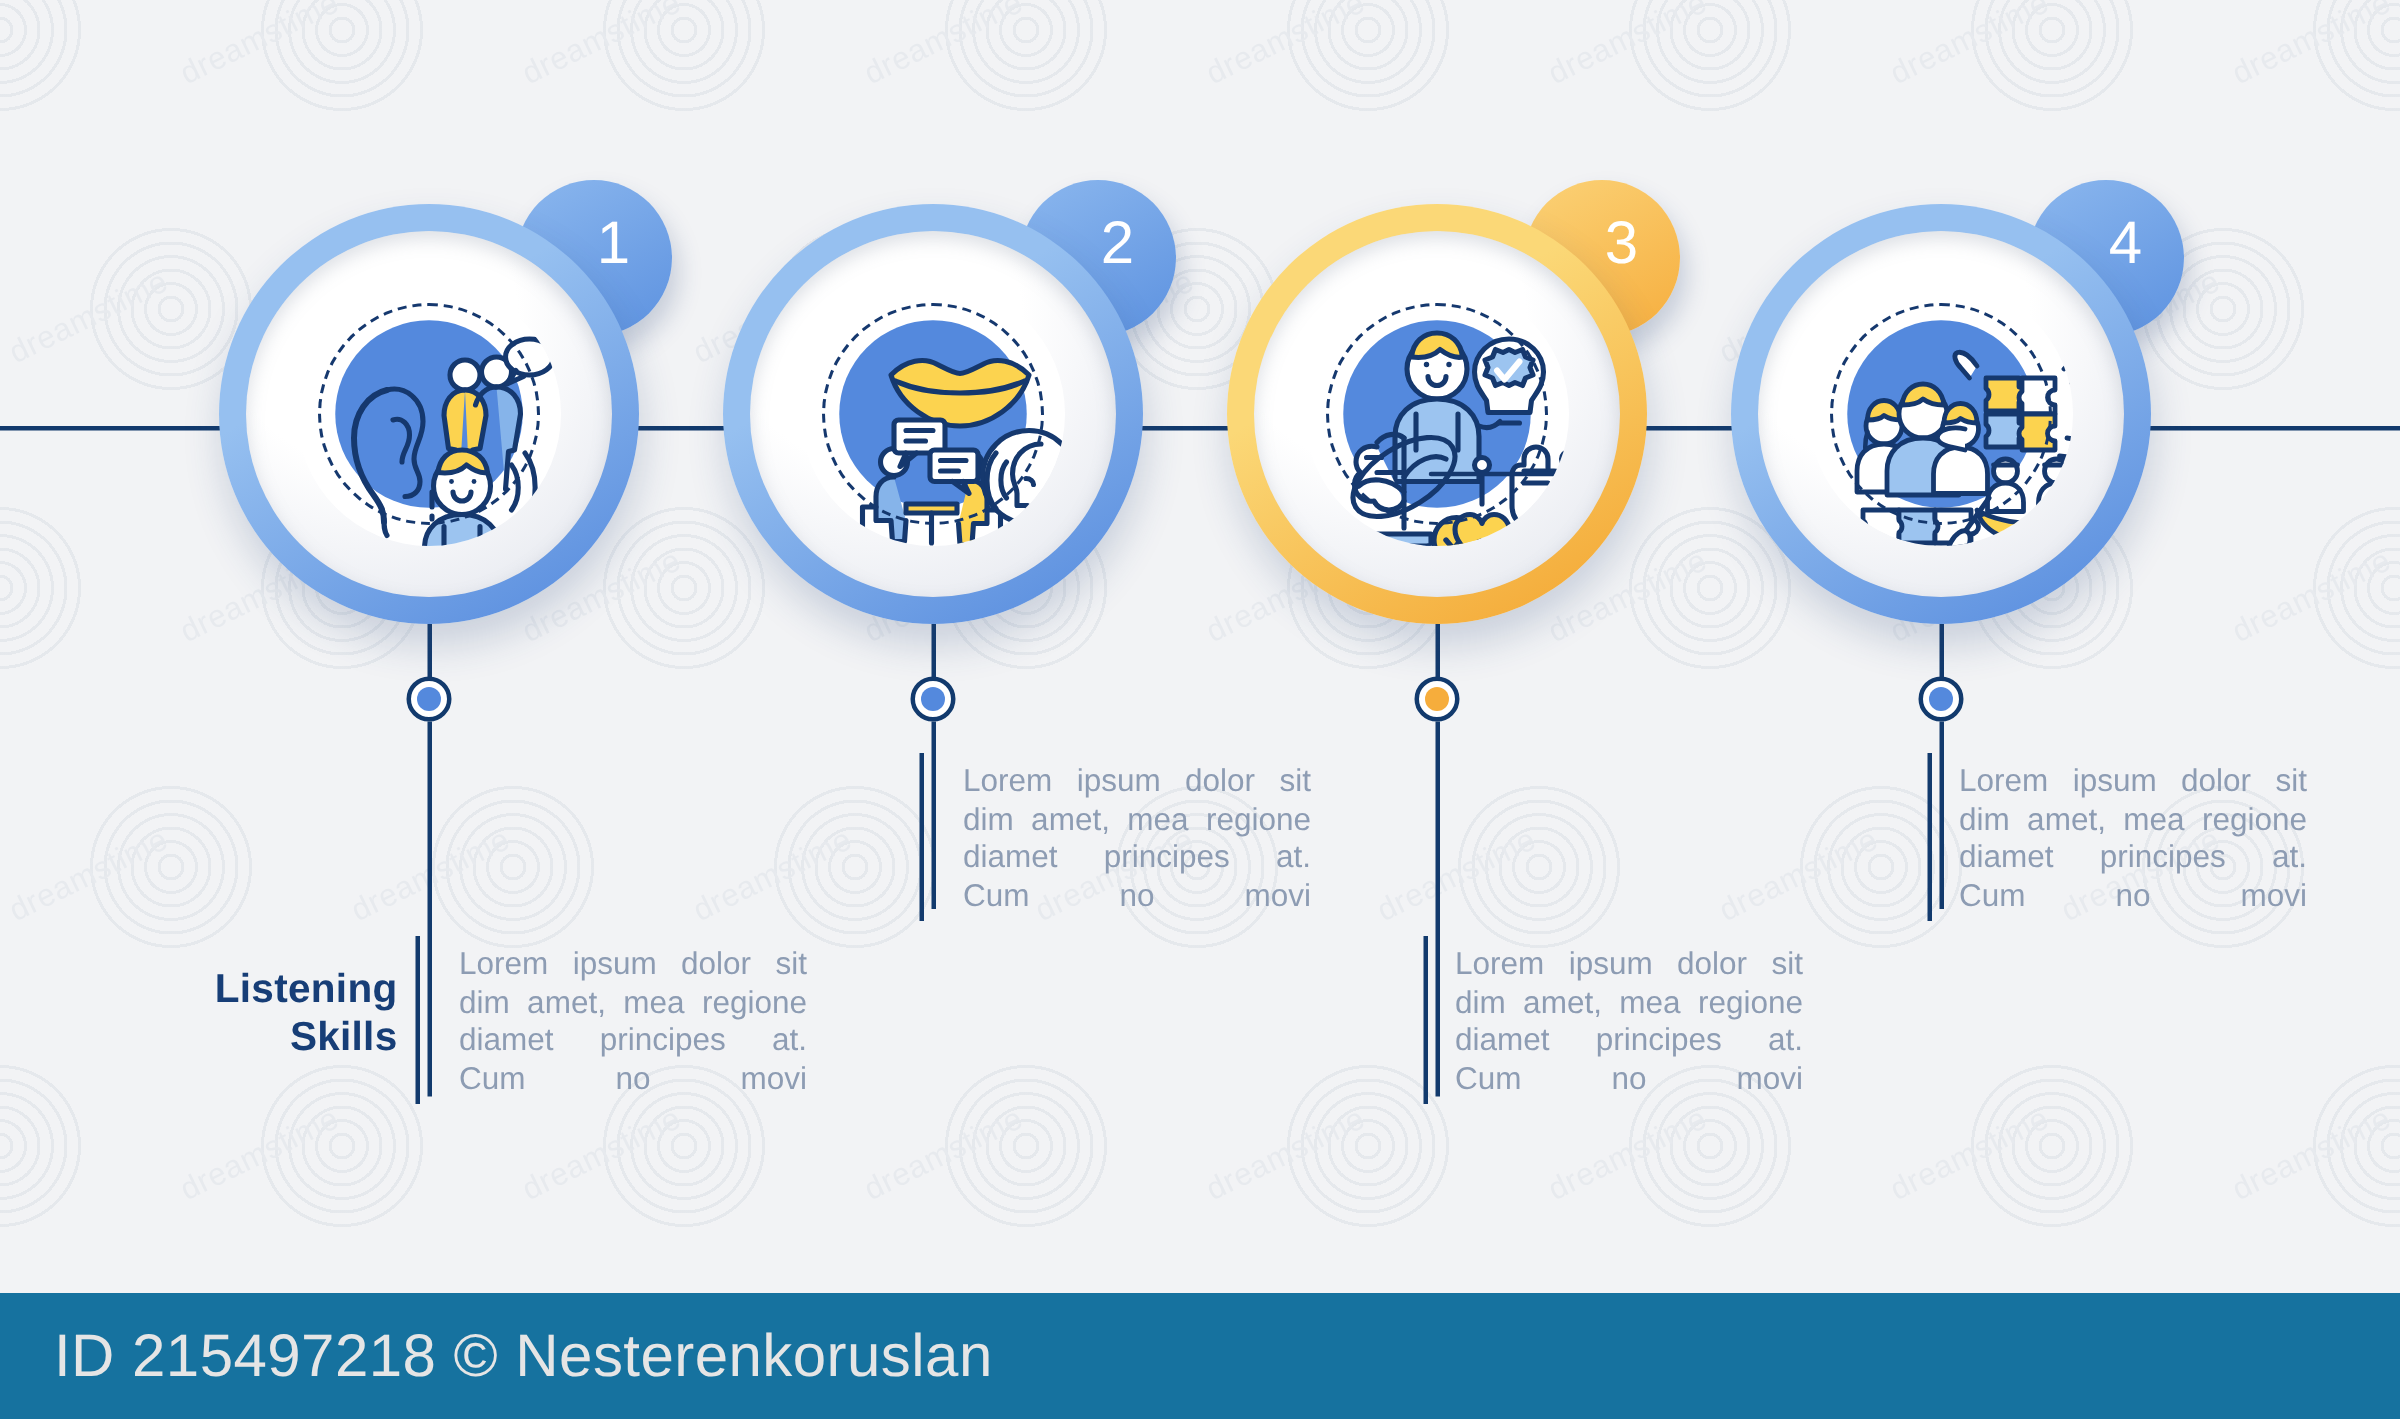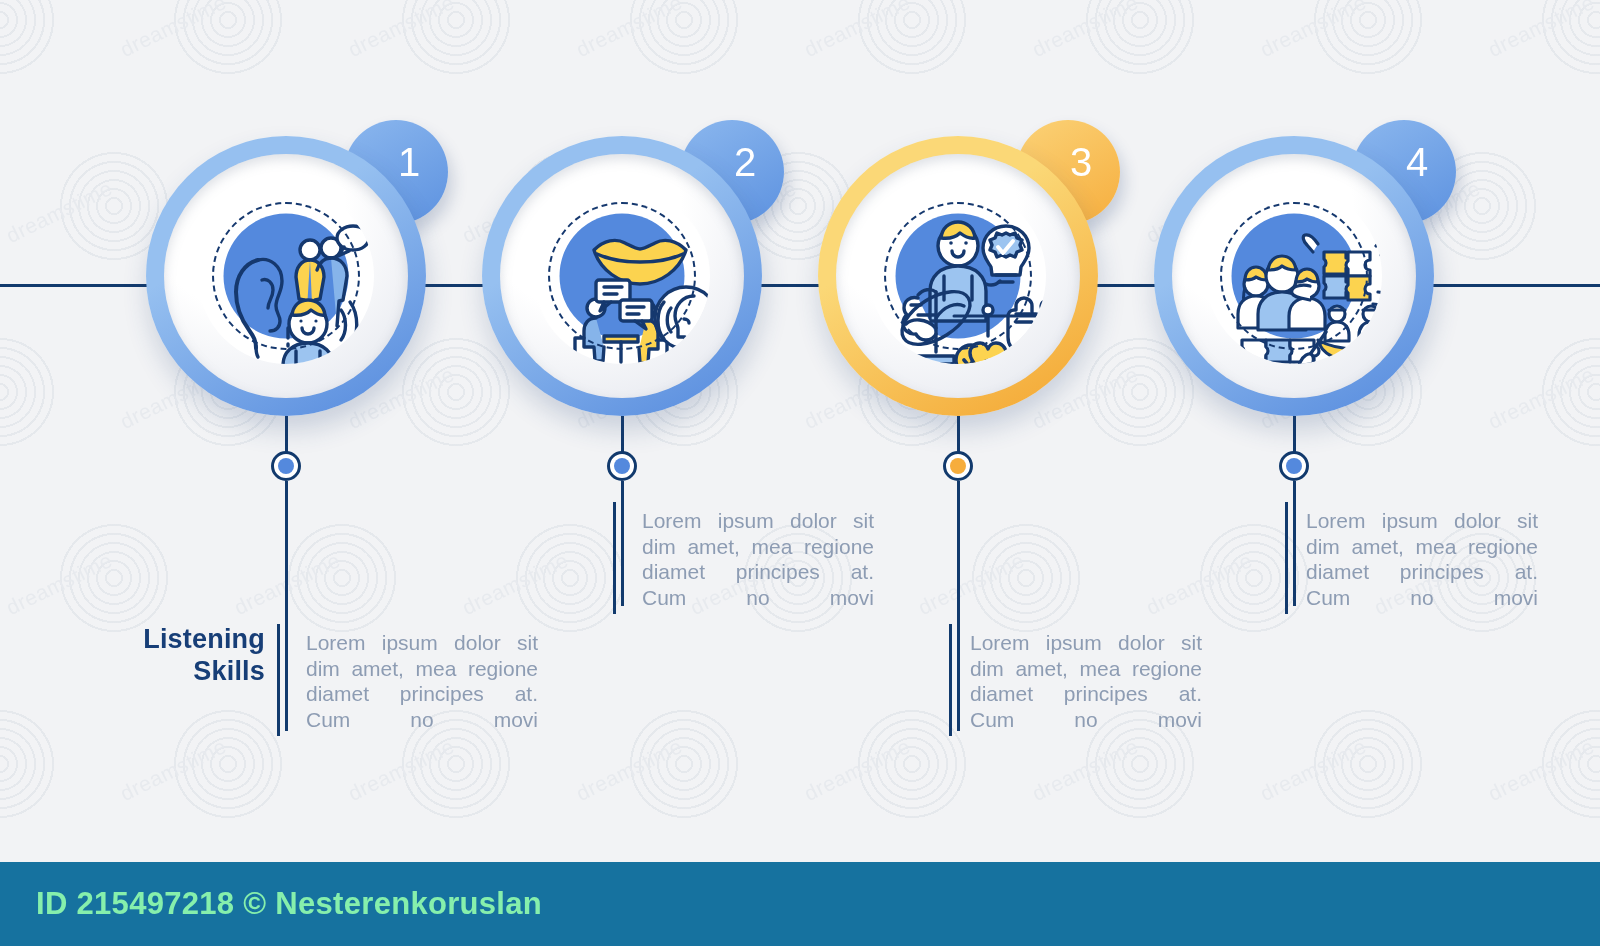--- a/index.html
+++ b/index.html
@@ -111,21 +111,21 @@
     color:#fff; font-size:40px; letter-spacing:.5px;
     font-family:"DejaVu Sans", sans-serif; position:relative;
   }
   #ds-logo .dot-mark{
     position:absolute; left:150px; top:-6px;
     width:20px; height:20px; border-radius:50%;
     border:2px solid #fff;
     background:
       repeating-radial-gradient(circle at 50% 50%, #16729f 0 2px, #fff 2px 4px);
   }
-  #credit{ color:#86efac; font-size:31px; font-weight:bold; letter-spacing:.3px; }
+  #credit{ color:#e5e5e5; font-size:40px; font-weight:normal; letter-spacing:.3px; }
 </style>
 </head>
 <body>
 
 <div id="watermark-layer">
     <div class="wm-spiral" style="left: -60px; top: -40px;"></div>
     <div class="wm-text" style="left: -112px; top: 14px; transform: rotate(-26deg);">dreamstime</div>
     <div class="wm-spiral" style="left: 168px; top: -40px;"></div>
     <div class="wm-text" style="left: 116px; top: 14px; transform: rotate(-26deg);">dreamstime</div>
     <div class="wm-spiral" style="left: 396px; top: -40px;"></div>
@@ -253,21 +253,21 @@
       </div>
     </div>
   </div>
 
   <div class="stem" style="left:285px; top:416px; height:50px;"></div>
   <div class="marker" style="left:271px; top:451px;">
     <span class="marker-dot" style="background: rgb(84, 137, 221);"></span>
   </div>
   <div class="stem" style="left:285px; top:481px; height:250px;"></div>
 
-  <div class="label" style="left:60px; top:624px; width:205px;">Listening<br>Skills</div>
+  <div class="label" style="left:60px; top:644px; width:205px;">Listening<br>Skills</div>
   <div class="divider" style="left:277px; top:624px; height:112px;"></div>
   <div class="body-text" style="left:306px; top:630px; width:232px;">Lorem ipsum dolor sit dim amet, mea regione diamet principes at. Cum no movi</div>
 
   <div class="step-circle" style="left:482px; top:136px;">
     <div class="badge" style="background: linear-gradient(150deg, rgb(139, 183, 238) 0%, rgb(93, 146, 224) 100%);">
       <span class="badge-num">2</span>
     </div>
     <div class="ring" style="background: linear-gradient(150deg, rgb(150, 192, 240) 0%, rgb(150, 192, 240) 35%, rgb(84, 137, 221) 100%);">
       <div class="ring-inner">
         <div class="ring-core">

